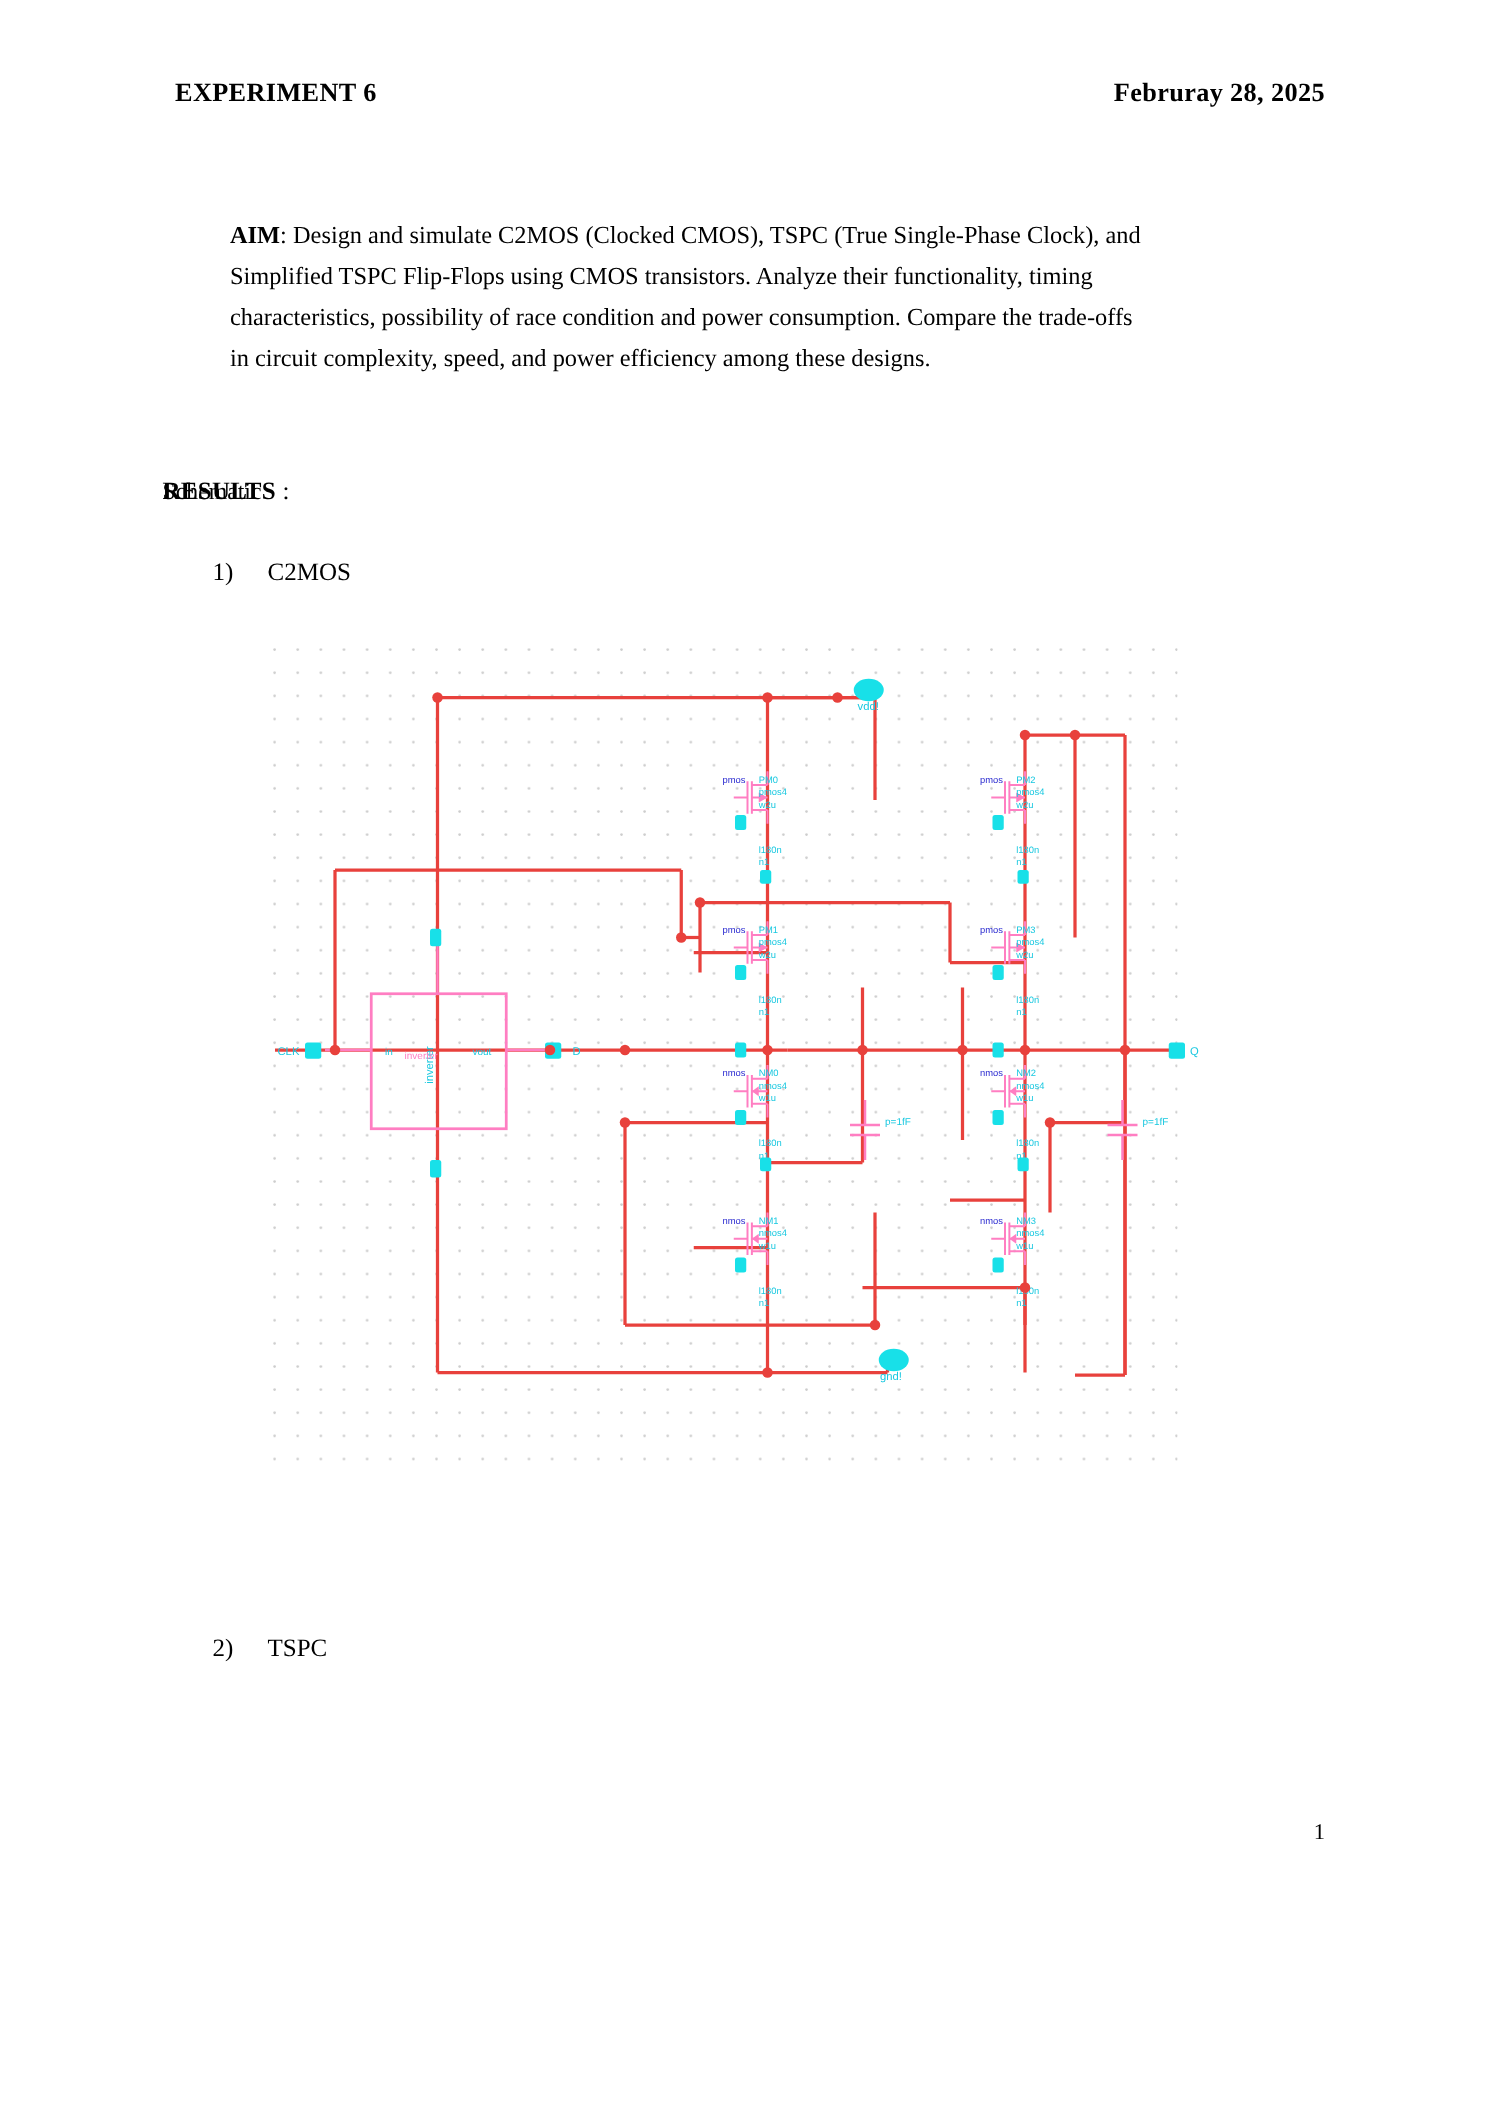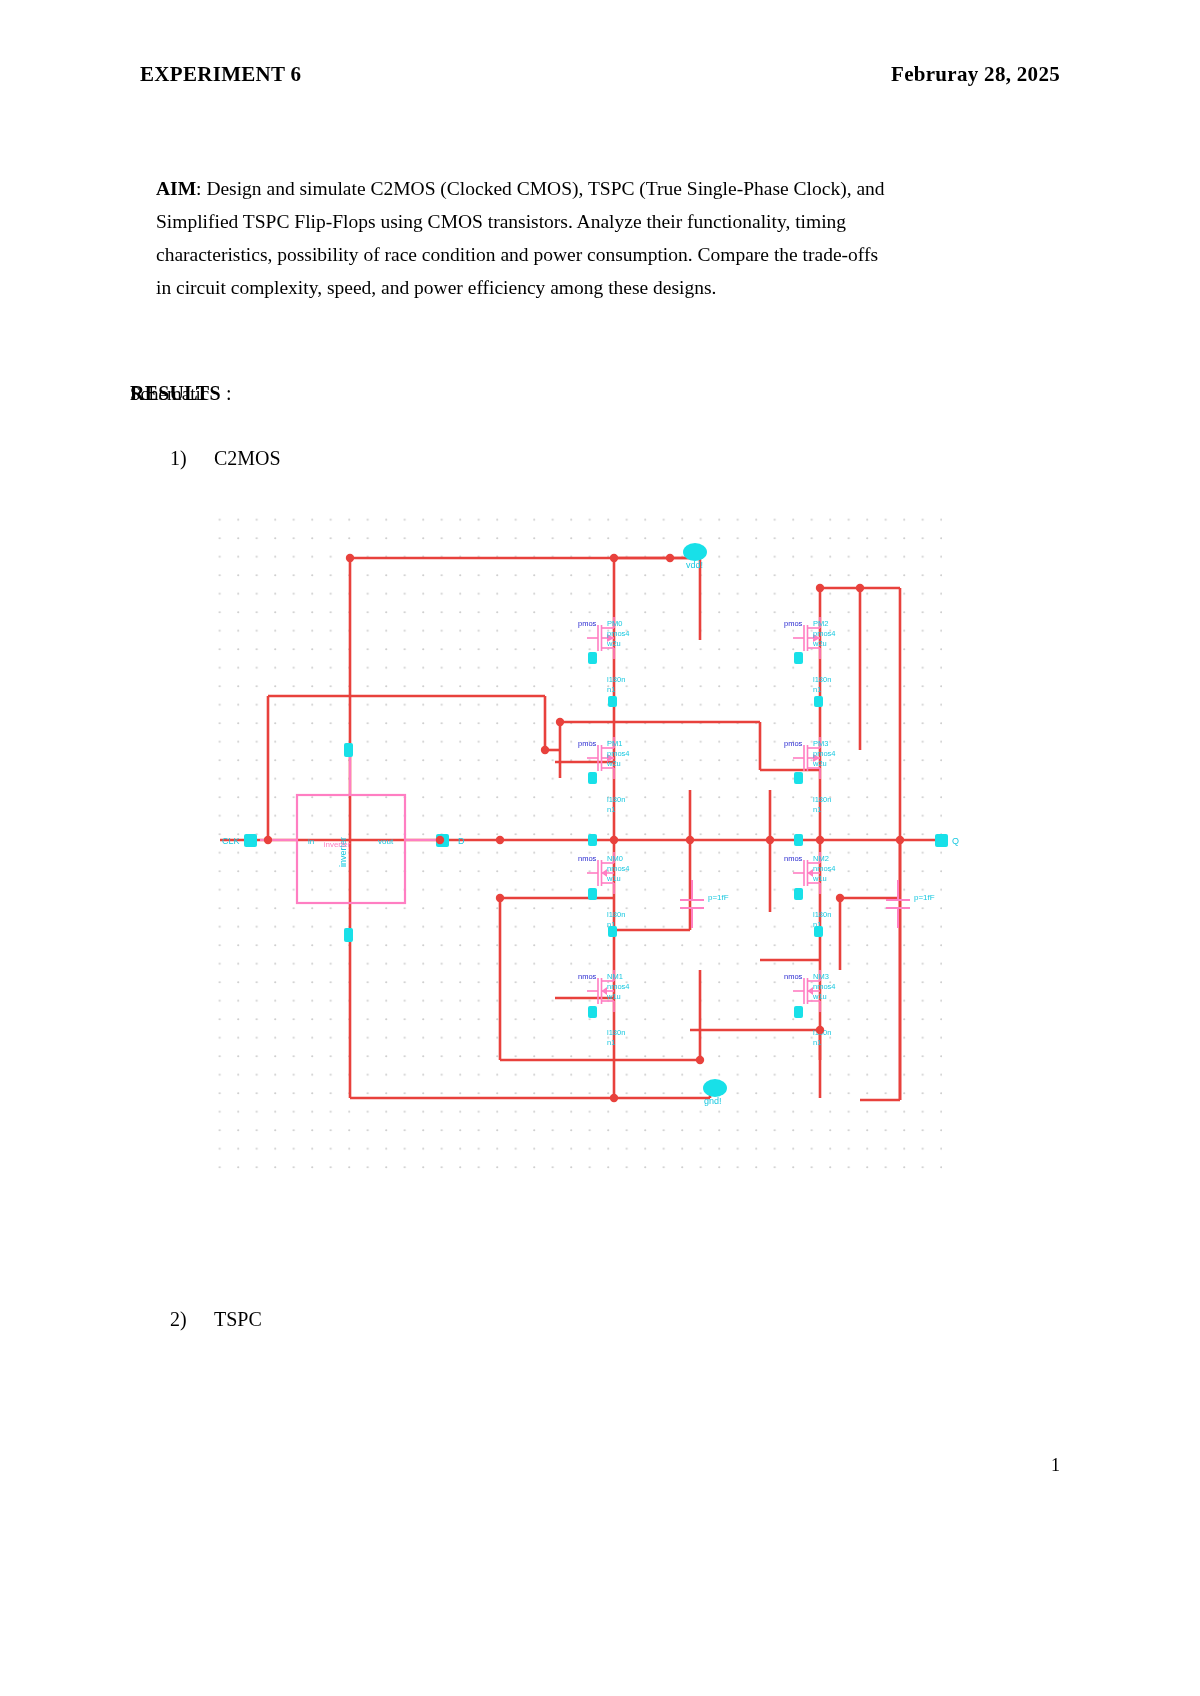--- a/index.html
+++ b/index.html
@@ -26,21 +26,21 @@
     font-weight:bold;
     font-size:21px;
     letter-spacing:.3px;
   }
   .doc-header .exp{font-family:"Liberation Serif",serif;}
   .doc-header .date{font-family:Liberation Serif, serif;}
 
   
   .aim-block{
     position:absolute;
-    left:156px; top:152px; width:730px;
+    left:184px; top:152px; width:730px;
     font-size:19.5px;
     line-height:33px;
     text-align:left;
   }
   .aim-label{font-weight:bold;}
 
   
   .results-head{
     position:absolute;
     left:130px; top:344px;

